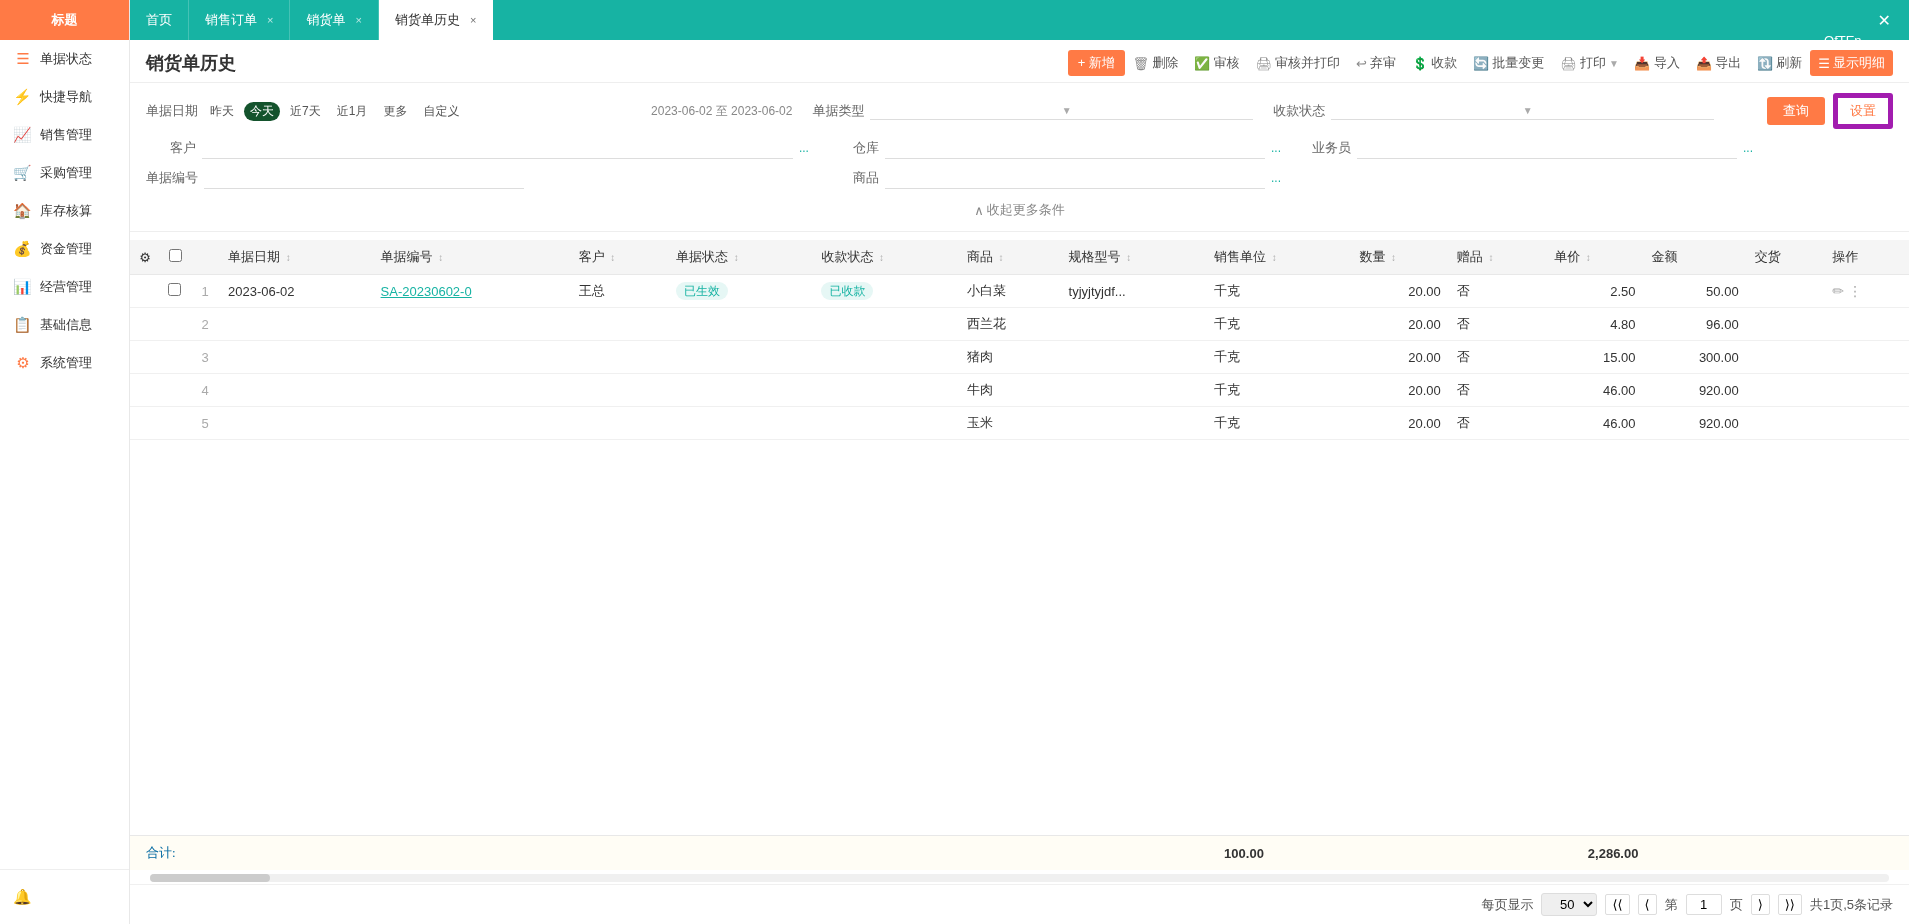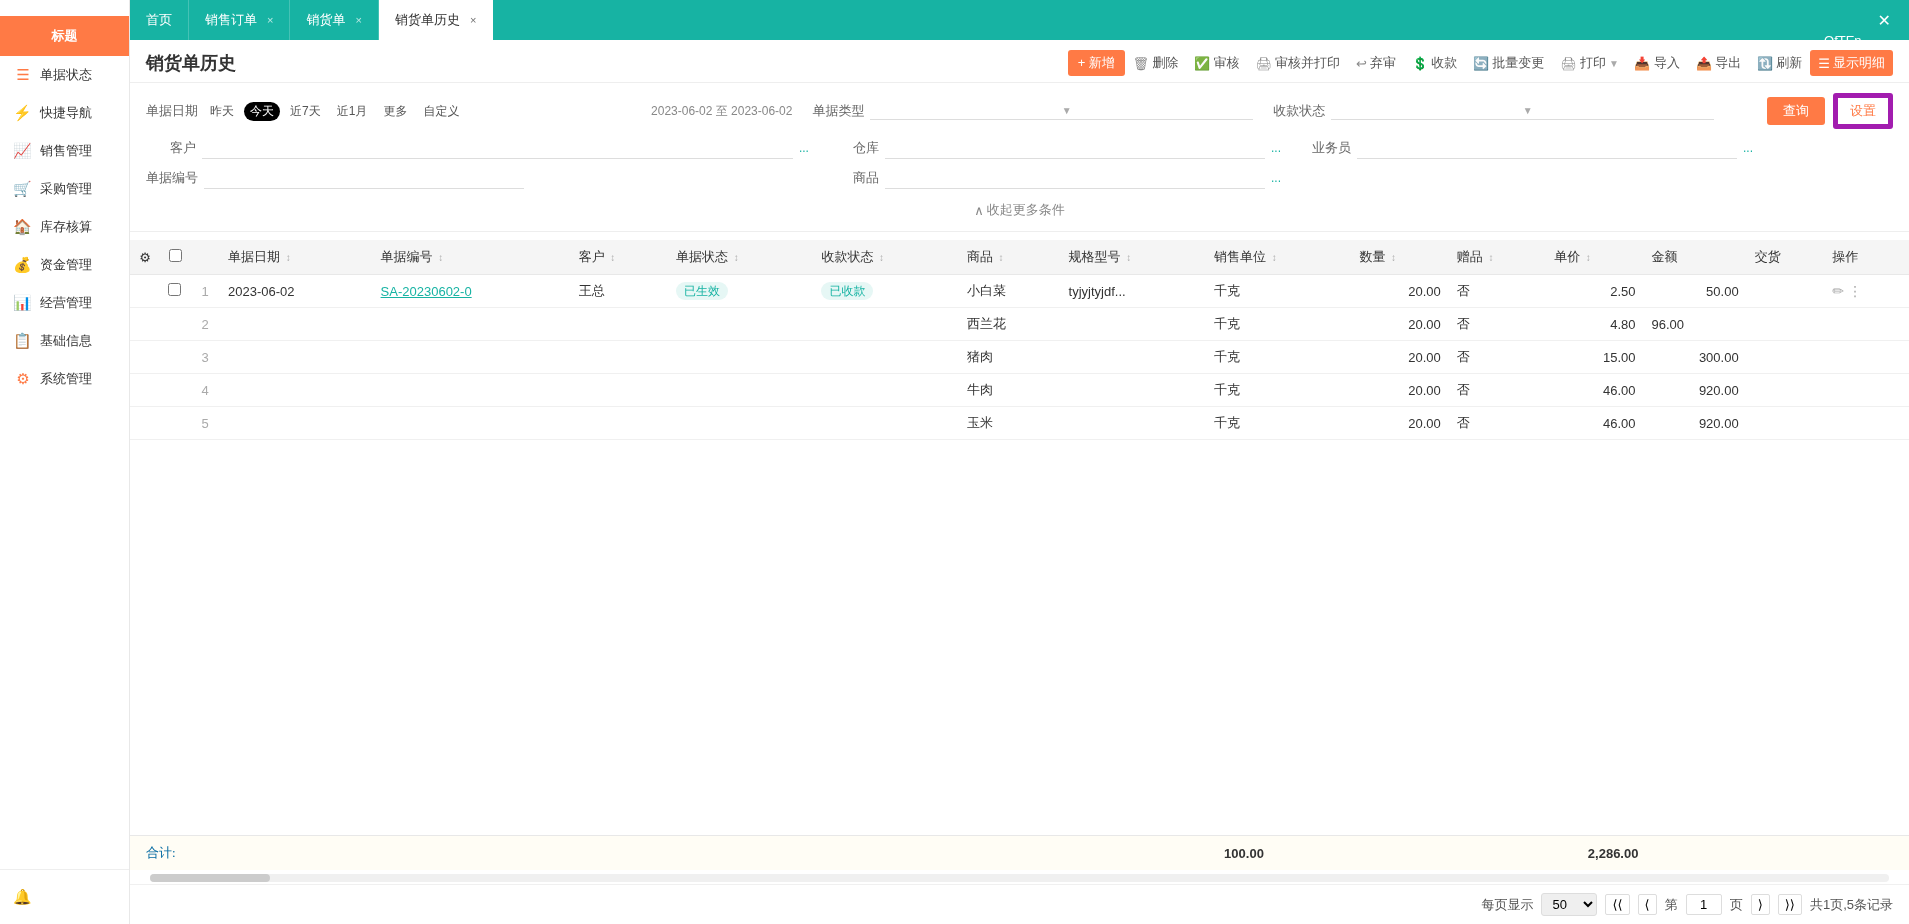--- a/index.html
+++ b/index.html
@@ -16,21 +16,20 @@
     }
     .sidebar-logo {
       height: 40px;
       background: #ff7a45;
       display: flex;
       align-items: center;
       justify-content: center;
       color: #fff;
       font-size: 14px;
       font-weight: bold;
-      margin-top: 16px;
     }
     .sidebar-item {
       display: flex;
       align-items: center;
       padding: 10px 14px;
       cursor: pointer;
       color: #333;
       gap: 8px;
     }
     .sidebar-item .icon { width: 18px; height: 18px; display: inline-flex; align-items: center; justify-content: center; color: #ff7a45; font-size: 15px; }
@@ -200,21 +199,21 @@
       align-items: center;
     }
     .date-chip {
       padding: 1px 6px;
       border-radius: 10px;
       cursor: pointer;
       font-size: 12px;
       color: #555;
     }
     .date-chip.active {
-      background: #000000;
+      background: #14532d;
       color: #fff;
     }
     .date-range-text {
       color: #888;
       font-size: 12px;
     }
     .ellipsis-btn {
       color: #17b3a3;
       cursor: pointer;
       font-size: 12px;
@@ -321,21 +320,21 @@
     .pagination {
       display: flex;
       align-items: center;
       justify-content: flex-end;
       padding: 8px 16px;
       gap: 8px;
       border-top: 1px solid #f0f0f0;
       background: #fff;
     }
     .pagination-text { color: #555; font-size: 13px; }
-    .page-select { border: 1px solid #ddd; padding: 2px 6px; border-radius: 3px; }
+    .page-select { border: 1px solid #ddd; padding: 2px 6px; border-radius: 3px; text-align: right; }
     .page-nav-btn {
       padding: 2px 6px;
       border: 1px solid #ddd;
       background: #fff;
       cursor: pointer;
       border-radius: 2px;
       font-size: 13px;
     }
     .page-nav-btn:disabled { opacity: 0.4; }
     .page-input {
@@ -657,21 +656,21 @@
       <td></td>
       <td></td>
       <td></td>
       <td></td>
       <td>西兰花</td>
       <td></td>
       <td>千克</td>
       <td style="text-align:right;">20.00</td>
       <td>否</td>
       <td style="text-align:right;">4.80</td>
-      <td style="">96.00</td>
+      <td style="text-align:right;">96.00</td>
       <td></td>
       <td>
         
       </td>
     </tr>
             <tr>
       <td></td>
       <td></td>
       <td style="color:#aaa;text-align:center;">3</td>
       <td></td>

